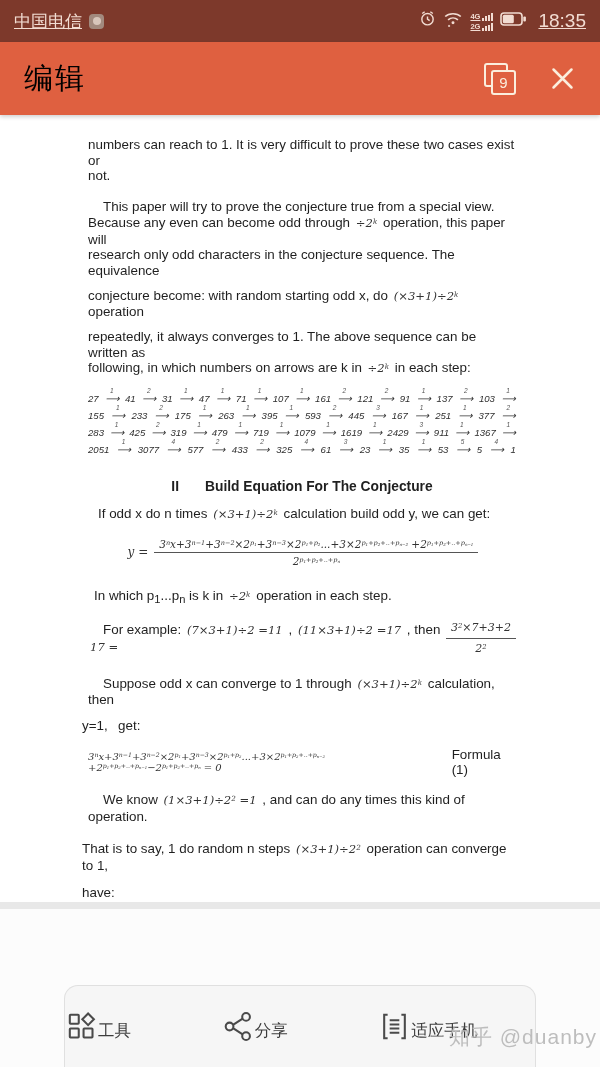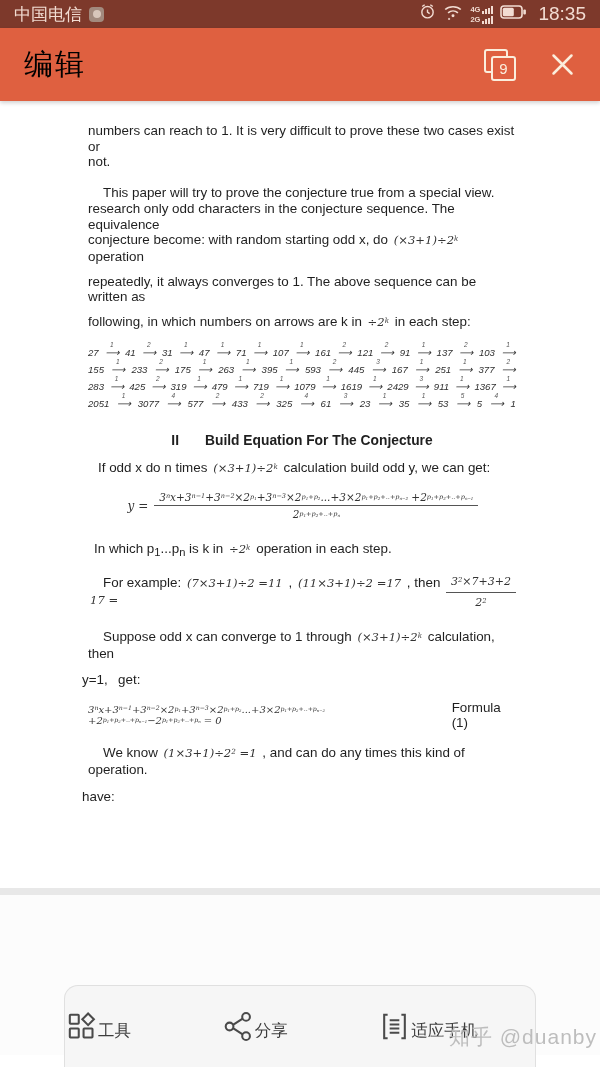--- a/index.html
+++ b/index.html
@@ -1,21 +1,21 @@
 <!DOCTYPE html>
 <html><head>
 <meta charset="utf-8">
 <style>
   html,body{margin:0;padding:0;background:#444;}
   .screen{position:relative;width:600px;height:1067px;margin:0 auto;background:#fff;
     font-family:"Liberation Sans",sans-serif;overflow:hidden;}
 
   
-  .statusbar{height:28px;background:#7d392b;color:#f2dcd2;display:flex;align-items:center;
-    padding:0 14px;box-sizing:border-box;font-size:17px;}
+  .statusbar{height:42px;background:#7d392b;color:#f2dcd2;display:flex;align-items:center;
+    padding:0 14px;box-sizing:border-box;font-size:17px;text-decoration:underline;}
   .sb-left{display:flex;align-items:center;gap:7px;}
   .sb-right{margin-left:auto;display:flex;align-items:center;gap:7px;}
   .volte{width:15px;height:15px;border-radius:4px;background:#a28a7e;display:inline-flex;
     align-items:center;justify-content:center;}
   .volte i{width:8px;height:8px;border-radius:50%;background:#d8c6bb;display:block;}
   .sig{display:flex;flex-direction:column;gap:1px;}
   .sigrow{display:flex;align-items:flex-end;gap:1px;}
   .siglabel{font-style:normal;font-weight:bold;font-size:7.5px;margin-right:1px;color:#f2dcd2;}
   .bar{display:inline-block;width:2px;background:#f2dcd2;}
   .sb-time{font-size:19px;margin-left:4px;}
@@ -163,20 +163,21 @@
   </div>
 
   <div class="page">
     <div class="p1">
       <div class="bline">numbers can reach to 1. It is very difficult to prove these two cases exist or</div>
       <div class="bline">not.</div>
     </div>
 
     <div class="p2">
       <div class="bline indent">This paper will try to prove the conjecture true from a special view.</div>
+      <div class="bline">Because any even can become odd through <span class="m">÷2<sup>k</sup></span> operation, this paper will</div>
       <div class="bline">research only odd characters in the conjecture sequence. The equivalence</div>
       <div class="bline">conjecture become: with random starting odd x, do <span class="m">(×3+1)÷2<sup>k</sup></span> operation</div>
       <div class="bline">repeatedly, it always converges to 1. The above sequence can be written as</div>
       <div class="bline">following, in which numbers on arrows are k in <span class="m">÷2<sup>k</sup></span> in each step:</div>
     </div>
 
     <div class="seq">
         <div class="seqrow">
           <span class="num">27</span>
           <span class="arrow"><span class="k">1</span><span class="shaft">⟶</span></span>
@@ -299,20 +300,21 @@
       <div class="bline l2">y=1,  get:</div>
     </div>
 
     <div class="f1row">
       <span class="fline">3<sup>n</sup>x+3<sup>n−1</sup>+3<sup>n−2</sup>×2<sup>p<sub>1</sub></sup>+3<sup>n−3</sup>×2<sup>p<sub>1</sub>+p<sub>2</sub></sup>...+3×2<sup>p<sub>1</sub>+p<sub>2</sub>+..+p<sub>n−2</sub></sup> +2<sup>p<sub>1</sub>+p<sub>2</sub>+..+p<sub>n−1</sub></sup>−2<sup>p<sub>1</sub>+p<sub>2</sub>+..+p<sub>n</sub></sup> = 0</span>
       <span class="flabel">Formula (1)</span>
     </div>
 
     <div class="bline weknow">We know <span class="m">(1×3+1)÷2<sup>2</sup> =1</span> , and can do any times this kind of operation.</div>
 
+    <div class="bline thatis">That is to say, 1 do random n steps <span class="m">(×3+1)÷2<sup>2</sup></span> operation can converge to 1,</div>
     <div class="bline have">have:</div>
 
   </div>
 
   <div class="pagegap"></div>
   <div class="nextpage"></div>
 
   <div class="toolbar">
     <div class="tool">
       <span>

